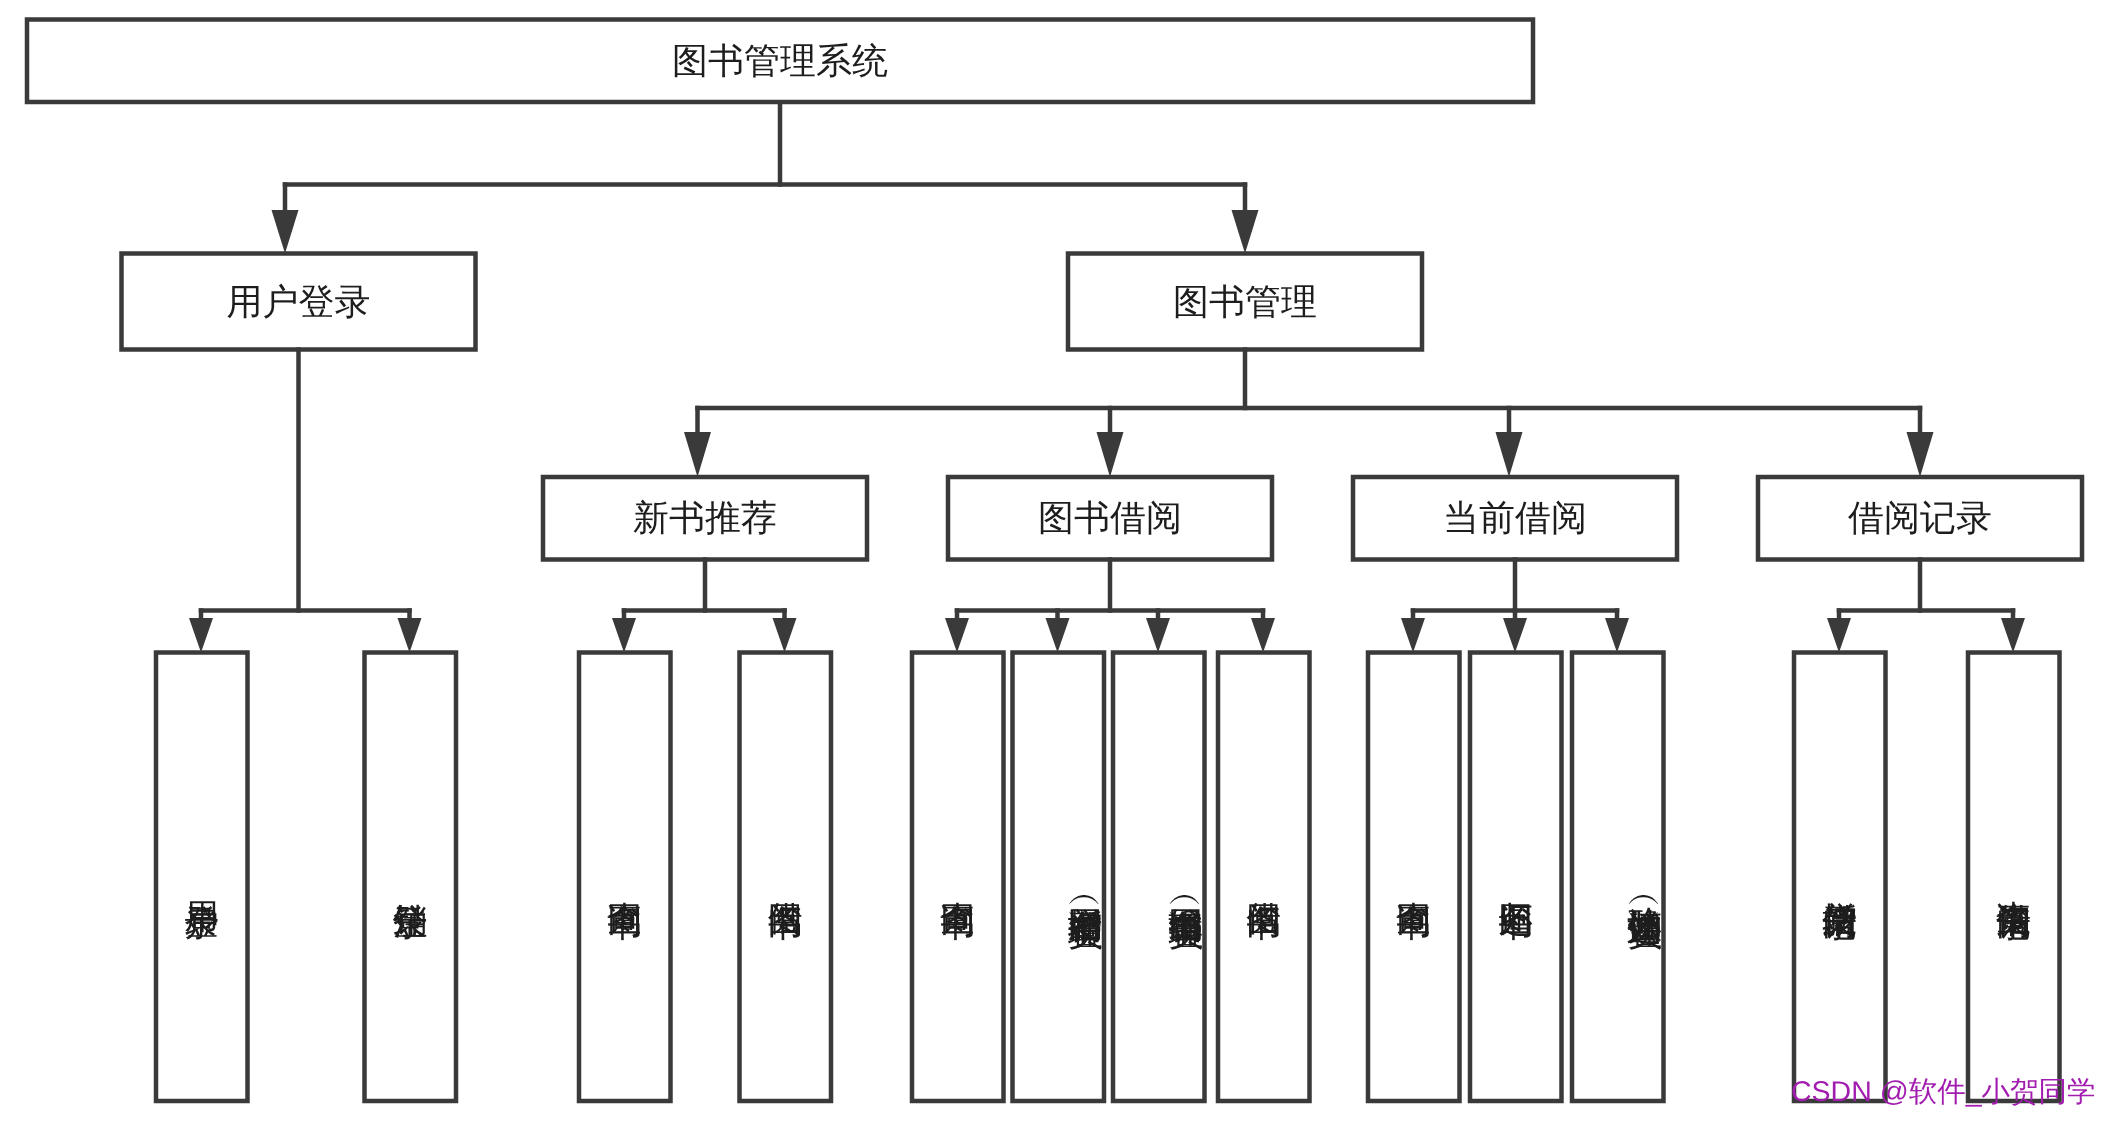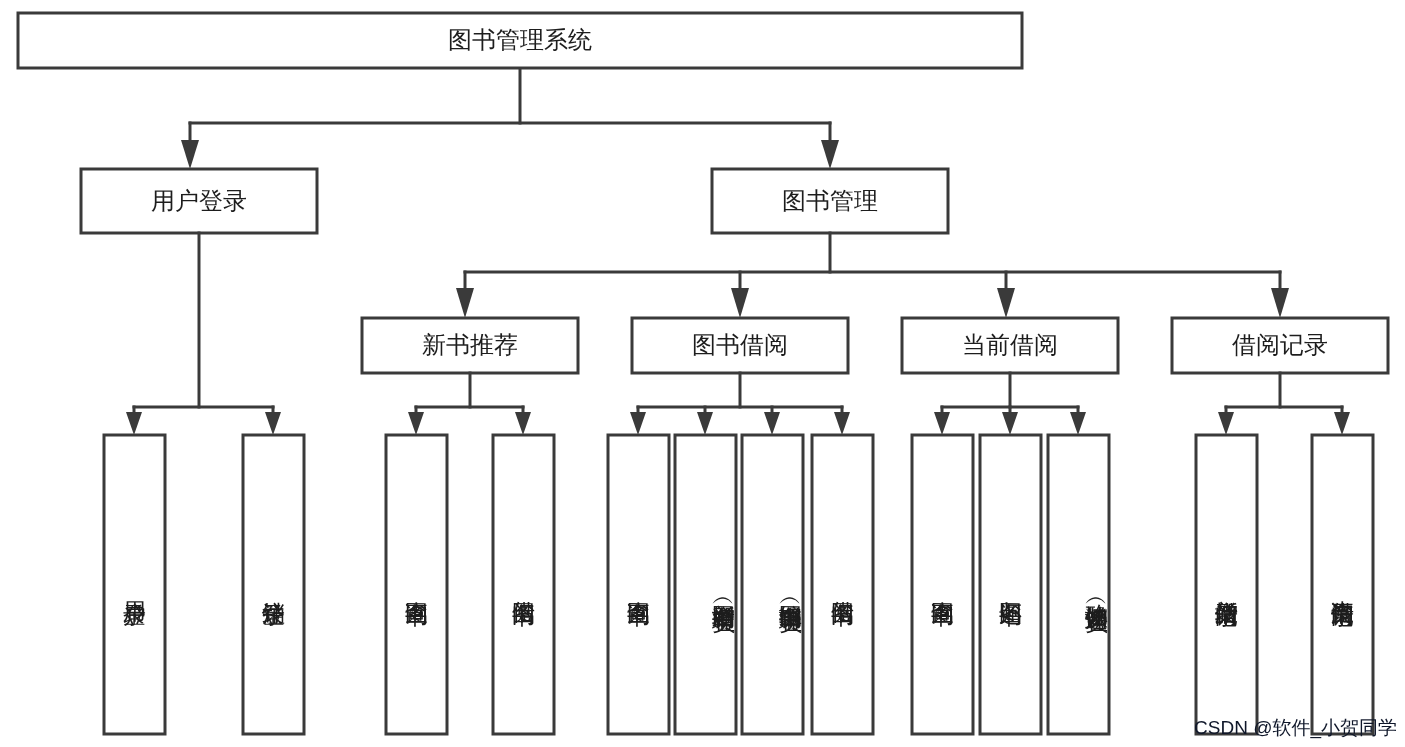--- a/index.html
+++ b/index.html
@@ -60,21 +60,21 @@
     text-align: center;
     white-space: nowrap;
     pointer-events: none;
   }
   .watermark {
     position: absolute;
     right: 8px;
     bottom: 6px;
     font-family: "Liberation Sans", "DejaVu Sans", sans-serif;
     font-size: 19px;
-    color: #0f172a;
+    color: #a21caf;
     white-space: nowrap;
   }
 </style>
 </head>
 <body>
 
 <div id="diagram-root">
 
   <svg class="diagram-canvas" viewBox="0 0 1405 747">
 

